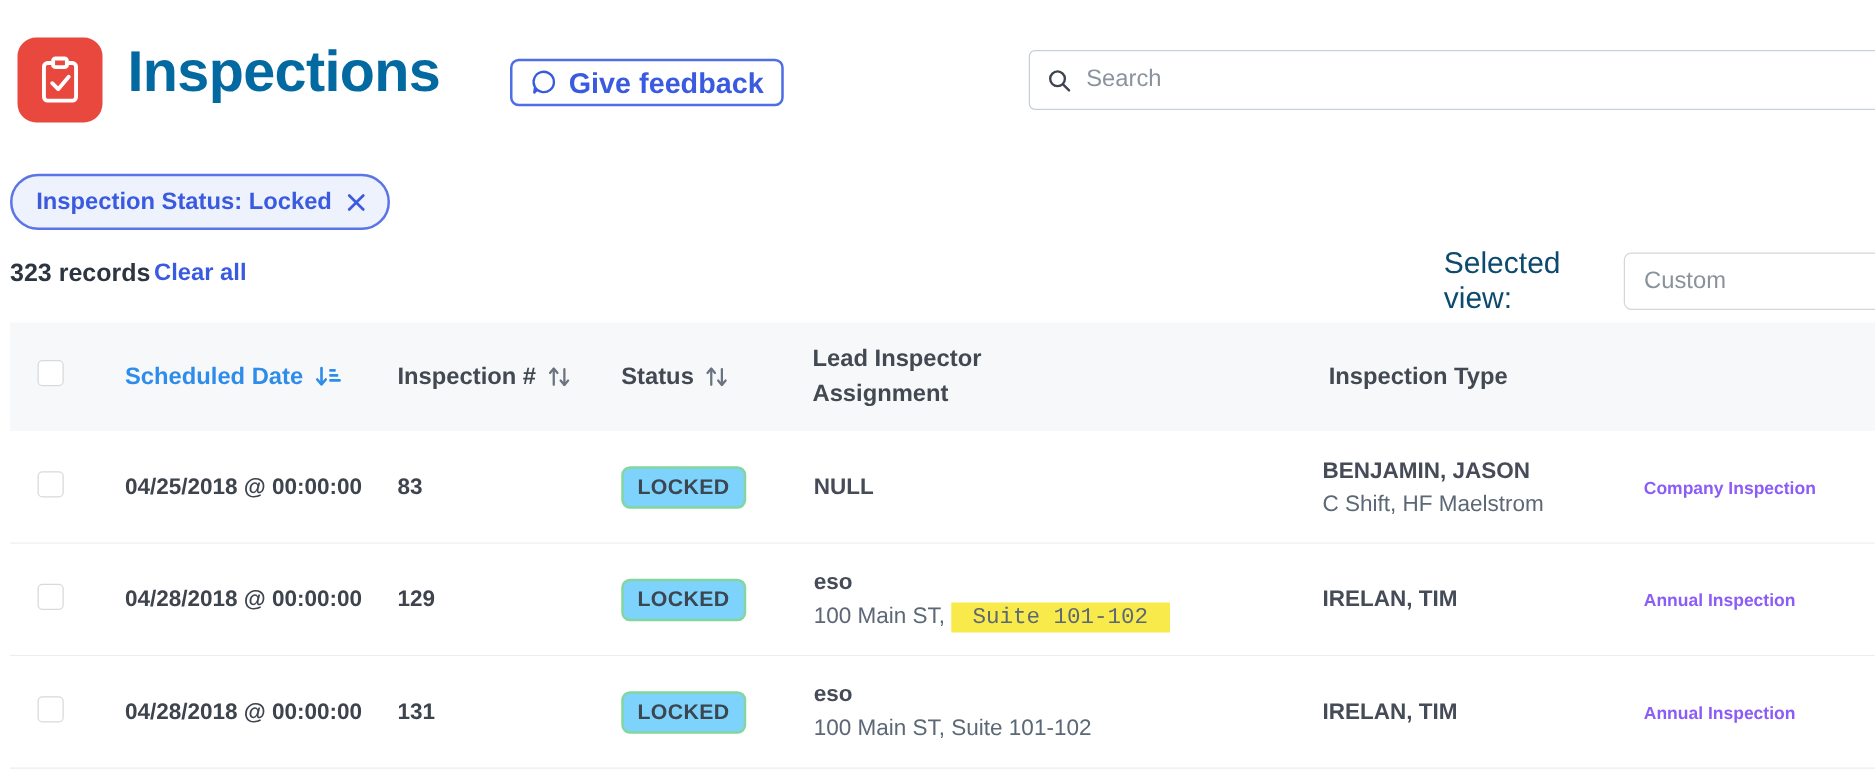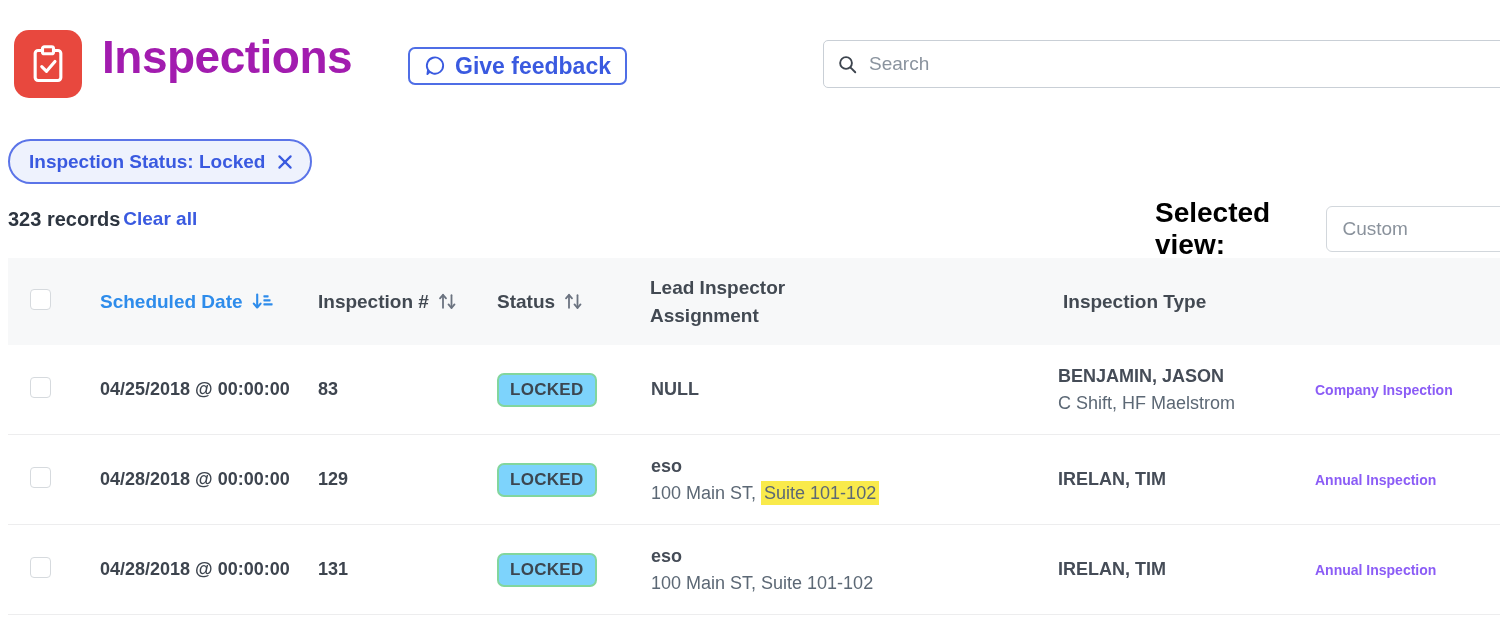--- a/index.html
+++ b/index.html
@@ -4,21 +4,21 @@
 <style>
   * { margin:0; padding:0; box-sizing:border-box; }
   html,body { background:#fff; }
   body { font-family:"Liberation Sans","DejaVu Sans",sans-serif; color:#3d444e; }
   .page { position:relative; width:1500px; height:621px; overflow:hidden; background:#fff; }
 
   
   .app-icon { position:absolute; left:14px; top:30px; width:68px; height:68px;
     background:#e8483e; border-radius:15px; display:flex; align-items:center; justify-content:center; }
   .page-title { position:absolute; left:102px; top:30px; font-size:46px; font-weight:700;
-    color:#a21caf; letter-spacing:-0.5px; }
+    color:#0369a1; letter-spacing:-0.5px; }
   .feedback-btn { position:absolute; left:408px; top:47px; height:38px;
     border:2px solid #4f6ee6; border-radius:7px; background:#fff; color:#3a5ae0;
     display:flex; align-items:center; gap:9px; padding:0 14px; font-size:23px; font-weight:700; cursor:pointer; }
   .search-box { position:absolute; left:823px; top:40px; width:690px; height:48px;
     border:1px solid #c9cfd6; border-radius:5px; background:#fff;
     display:flex; align-items:center; gap:11px; padding:0 13px; }
   .search-box input { border:none; outline:none; flex:1; font-size:19px; color:#3d444e;
     font-family:inherit; background:transparent; }
   .search-box input::placeholder { color:#8a939e; }
 
@@ -26,21 +26,21 @@
   .chip-row { position:absolute; left:8px; top:139px; display:flex; align-items:center; gap:24px;flex-direction:column; }
   .filter-chip { height:45px; border:2px solid #5b74e8; background:#eef2fd; border-radius:24px;
     display:flex; align-items:center; gap:11px; padding:0 16px 0 19px;
     color:#3a5ae0; font-size:19px; font-weight:600; cursor:pointer; }
   .chip-close { display:flex; align-items:center; cursor:pointer; }
   .clear-all { color:#3a5ae0; font-size:19px; font-weight:700; cursor:pointer; }
 
   
   .record-count { position:absolute; left:8px; top:208px; font-size:20px; font-weight:700; color:#2d3540; }
   .view-area { position:absolute; left:1155px; top:197px; display:flex; align-items:center; gap:15px; }
-  .view-label { font-size:28px; font-weight:700; color:#000000; }
+  .view-label { font-size:24px; font-weight:400; color:#0c4a6e; }
   .view-select { width:250px; height:46px; border:1px solid #d2d7dc; border-radius:6px; background:#fff;
     display:flex; align-items:center; padding:0 15px; color:#8a929c; font-size:19px; cursor:pointer; }
 
   
   .table { position:absolute; left:8px; top:258px; width:1492px; }
   .trow { display:grid; grid-template-columns:82px 218px 177px 155px 408px 252px 1fr; align-items:center; }
   .thead { height:87px; background:#f7f8f9; color:#424952; font-size:19px; font-weight:700; }
   .body-row { height:90px; border-bottom:1px solid #ededee; background:#fff; }
   .cell { padding-left:10px; padding-right:14px; }
   .cell-check { padding-left:22px; }
@@ -53,21 +53,21 @@
   .col-date-label { color:#2e8ceb; }
 
   input[type="checkbox"] { appearance:none; -webkit-appearance:none; width:21px; height:21px;
     border:1px solid #d6dade; border-radius:4px; background:#fff; cursor:pointer; }
 
   .date-val, .num-val { font-size:18px; font-weight:600; color:#3d444e; }
   .status-badge { display:inline-block; padding:5px 11px; border:2px solid #82d69e; border-radius:7px;
     background:#7dd3fc; color:#3c4650; font-size:17px; font-weight:700; letter-spacing:.3px; }
   .line1 { font-size:18px; font-weight:600; color:#454c57; line-height:1.5; }
   .line2 { font-size:18px; font-weight:400; color:#5c6875; line-height:1.5; }
-  .hl { background:#f9ea4b; padding:2px 3px; }
+  .hl { background:#f9ea4b; padding:2px 17px;font-family:Liberation Mono, monospace; }
   .type-val { font-size:14px; font-weight:600; color:#8b5cf6; }
 </style>
 </head>
 <body>
 
 <div class="page">
 
   <div class="app-icon">
     <svg width="44" height="44" viewBox="0 0 24 24" fill="none" stroke="#ffffff" stroke-width="1.7" stroke-linecap="round" stroke-linejoin="round">
       <rect x="5" y="4.6" width="14" height="16.4" rx="1.6"></rect>

